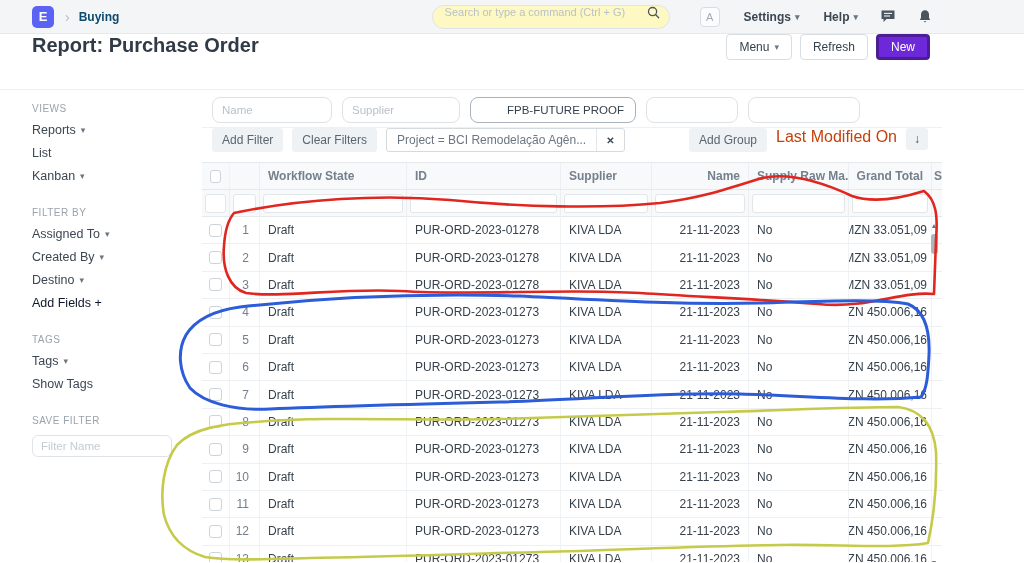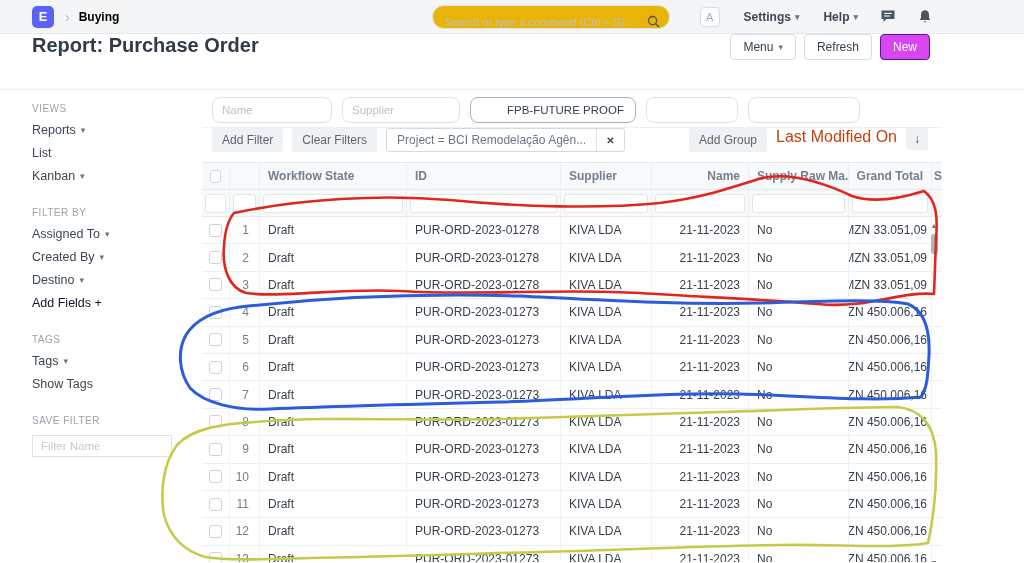--- a/index.html
+++ b/index.html
@@ -6,52 +6,52 @@
   html,body { width:1024px; height:563px; overflow:hidden; background:#fff;
     font-family:"Liberation Sans", sans-serif; color:#36414c; }
   .page { position:relative; width:1024px; height:563px; }
 
   
   .navbar { height:34px; background:#f3f5f7; border-bottom:1px solid #e7eaed;
     display:flex; align-items:center; padding:0 92px 0 32px; }
   .logo { width:22px; height:22px; border-radius:5px; background:#5b63f5; color:#fff;
     font-size:13px; font-weight:bold; display:flex; align-items:center; justify-content:center; }
   .crumb-chev { color:#b3bcc4; font-size:14px; margin:0 9px 0 11px; }
-  .breadcrumb { font-size:12px; font-weight:600; color:#000000; }
+  .breadcrumb { font-size:12px; font-weight:600; color:#0c4a6e; }
   .nav-right { margin-left:auto; display:flex; align-items:center; }
-  .searchbox { width:238px; height:24px; background:#eab308; border:1px solid #e0e4e8;
-    border-radius:12px; display:flex; align-items:flex-end; padding:0 9px 0 12px; }
+  .searchbox { width:238px; height:24px; background:#fef9c3; border:1px solid #e0e4e8;
+    border-radius:12px; display:flex; align-items:flex-start; padding:0 9px 0 12px; }
   .searchbox input { flex:1; border:none; outline:none; font-size:11px; color:#36414c;
     font-family:"Liberation Sans", sans-serif; background:transparent; }
   .searchbox input::placeholder { color:#b9c1c9; }
   .avatar { width:20px; height:20px; margin-left:30px; border:1px solid #d8dde2; border-radius:4px;
     background:#fbfcfd; color:#a5aeb7; font-size:11px; display:flex; align-items:center; justify-content:center; }
   .nav-item { font-size:12px; font-weight:600; color:#3c4753; margin-left:24px; display:flex; align-items:center; gap:4px; }
   .caret { font-size:9px; color:#6b7683; }
   .nav-icon { margin-left:22px; display:flex; align-items:center; }
 
   
   .page-head { height:56px; background:#fff; border-bottom:1px solid #eceff1;
     display:flex; align-items:flex-start; padding:0 94px 0 32px; }
   .page-title { font-size:20px; font-weight:600; color:#313b47; }
   .head-actions { margin-left:auto; display:flex; gap:8px; }
   .btn { height:26px; font-size:12px; font-family:"Liberation Sans", sans-serif; border-radius:4px;
     display:flex; align-items:center; gap:5px; padding:0 12px; cursor:pointer; }
   .btn-default { background:#fff; border:1px solid #d7dde2; color:#36414c; }
-  .btn-primary { background:#d946ef; border:1px solid #4c1d95; color:#fff; }
+  .btn-primary { background:#6d28d9; border:3px solid #4c1d95; color:#fff; }
 
   
   .content { display:flex; height:473px;gap:12px; }
   .sidebar { width:190px; padding:13px 0 0 32px; }
   .side-heading { font-size:10px; color:#9aa3ac; letter-spacing:.5px; margin-bottom:9px; }
   .side-item { font-size:12.5px; color:#3c4753; margin-bottom:8px; line-height:15px;
     display:flex; align-items:center; gap:5px; cursor:pointer; }
   .side-item.muted { color:#0f172a; }
   .side-gap { height:15px; }
-  .filter-name-input { width:140px; height:22px; border:1px solid #dfe3e7; border-radius:0;
+  .filter-name-input { width:140px; height:22px; border:1px solid #dfe3e7; border-radius:6px;
     font-size:11.5px; padding:0 8px; color:#36414c; outline:none; font-family:"Liberation Sans", sans-serif; }
   .filter-name-input::placeholder { color:#c3cbd1; }
 
   .main { width:740px; position:relative; }
 
   
   .filter-row { height:38px; padding:7px 0 0 10px; border-bottom:1px solid #eef1f4;
     display:flex; gap:10px; }
   .f-input { height:26px; border:1px solid #dde2e7; border-radius:8px; padding:0 9px;
     font-size:11.5px; color:#36414c; outline:none; font-family:"Liberation Sans", sans-serif; background:#fff; }

